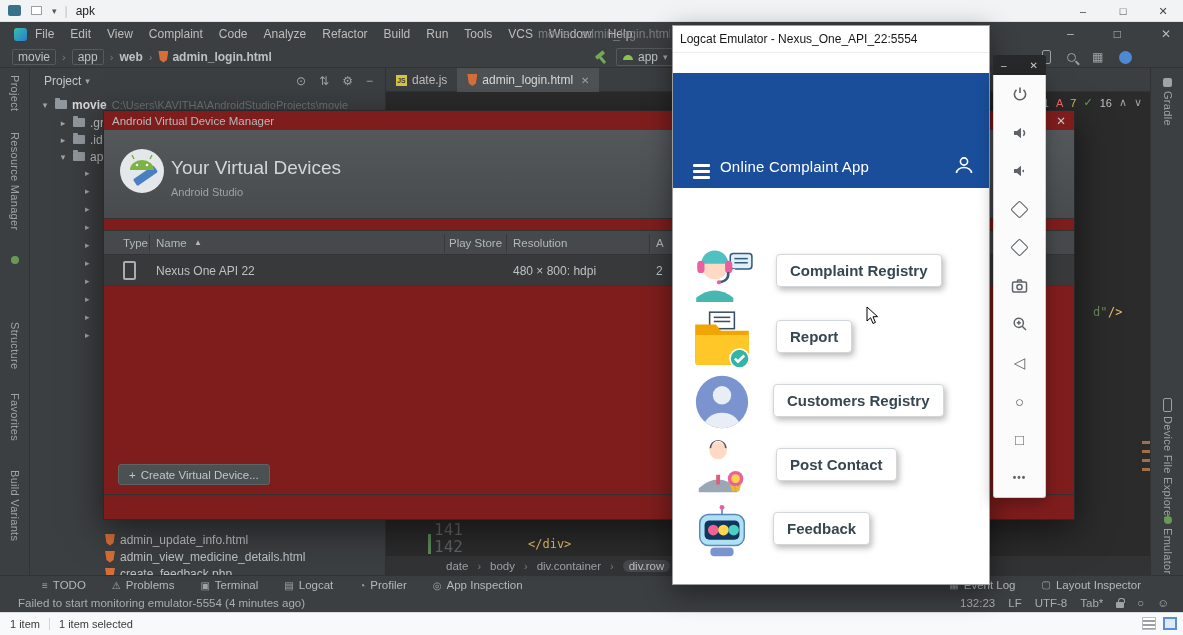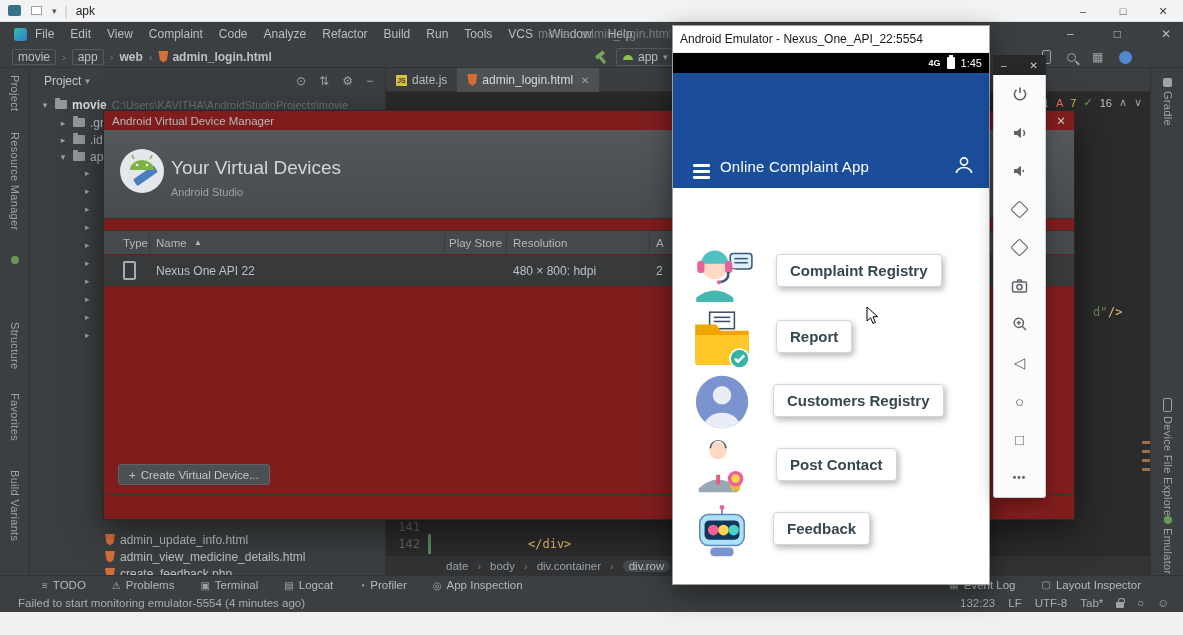--- a/index.html
+++ b/index.html
@@ -87,22 +87,22 @@
   .chv{position:absolute;left:55px;color:#9fa3a6;font-size:9px;}
   .tree-path{color:#6e7579;font-size:11px;}
 
   
   #editor{position:absolute;left:386px;top:46px;width:764px;height:507px;background:#2b2b2b;overflow:hidden;}
   #tabbar{position:absolute;left:0;top:0;width:100%;height:24px;background:#3c3f41;border-bottom:1px solid #313335;
           display:flex;}
   .tab{display:flex;align-items:center;gap:5px;padding:0 10px;height:24px;font-size:12px;color:#bdbdbd;}
   .tab.active{background:#4e5254;color:#d8d8d8;}
   .tab .x{font-size:10px;color:#9fa3a6;margin-left:3px;}
-  .lnum{position:absolute;left:0;width:34px;text-align:right;color:#606366;font-size:12px;
-        font-family:"DejaVu Sans Mono",monospace;}
+  .lnum{position:absolute;left:0;width:34px;text-align:left;color:#606366;font-size:16px;
+        font-family:"DejaVu Sans Mono",monospace;padding-left:48px;}
   .gmark{position:absolute;left:42px;width:3px;background:#5b8a5b;}
   .code{position:absolute;font-family:"DejaVu Sans Mono",monospace;font-size:12px;color:#e8bf6a;}
   .frag-s{color:#6a8759;font-family:"DejaVu Sans Mono",monospace;font-size:12px;}
   .frag-t{color:#e8bf6a;font-family:"DejaVu Sans Mono",monospace;font-size:12px;}
   #insp{position:absolute;right:8px;top:28px;display:flex;gap:7px;align-items:center;font-size:11px;}
   #ebc{position:absolute;left:0;bottom:0;width:100%;height:19px;background:#313335;display:flex;
        align-items:center;padding-left:60px;font-size:11.5px;color:#9da1a4;gap:7px;}
   .bc-chip{background:#46494b;padding:0 6px;border-radius:6px;color:#bdc1c3;}
   .smark{position:absolute;left:756px;width:8px;height:3px;background:#a16f4a;}
 
@@ -481,26 +481,21 @@
     </div>
     <div class="avd-btn">
       <span>+</span>
       <span>Create Virtual Device...</span>
     </div>
     <div class="avd-div"></div>
   </div>
 
   <div id="emu">
     <div class="emu-title">
-      <span>Android Emulator - Nexus_One_API_22:5554</span>
-    </div>
-    <div class="emu-status">
-      <span class="net">4G</span>
-      <span class="batt"></span>
-      <span class="emu-time">1:45</span>
+      <span>Logcat Emulator - Nexus_One_API_22:5554</span>
     </div>
     <div class="emu-appbar">
       <span class="hmb">
           <i></i>
           <i></i>
           <i></i>
         </span>
       <span class="app-title">Online Complaint App</span>
       <span class="appbar-person">
         <svg width="24" height="24" viewBox="0 0 24 24">
@@ -632,20 +627,29 @@
             <path d="M6.8 4.8 v4"></path>
           </svg>
       </span>
       <span class="etool">◁</span>
       <span class="etool">○</span>
       <span class="etool">□</span>
       <span class="etool more-dots">•••</span>
     </div>
   </div>
 
+  <div id="exp-bot">
+    <span>1 item</span>
+    <span class="vline"></span>
+    <span>1 item selected</span>
+    <span class="sb-right">
+      <span class="sb-ico1"></span>
+      <span class="sb-ico2"></span>
+    </span>
+  </div>
 
   <span id="cursor">
     <svg width="13" height="19" viewBox="0 0 13 19">
         <path d="M1 1 L1 15 L4.6 11.8 L7 17.5 L9.4 16.4 L7 10.8 L11.5 10.6 Z" fill="#fff" stroke="#000" stroke-width="1"></path>
       </svg>
   </span>
 
 </div>
 
 </body></html>

